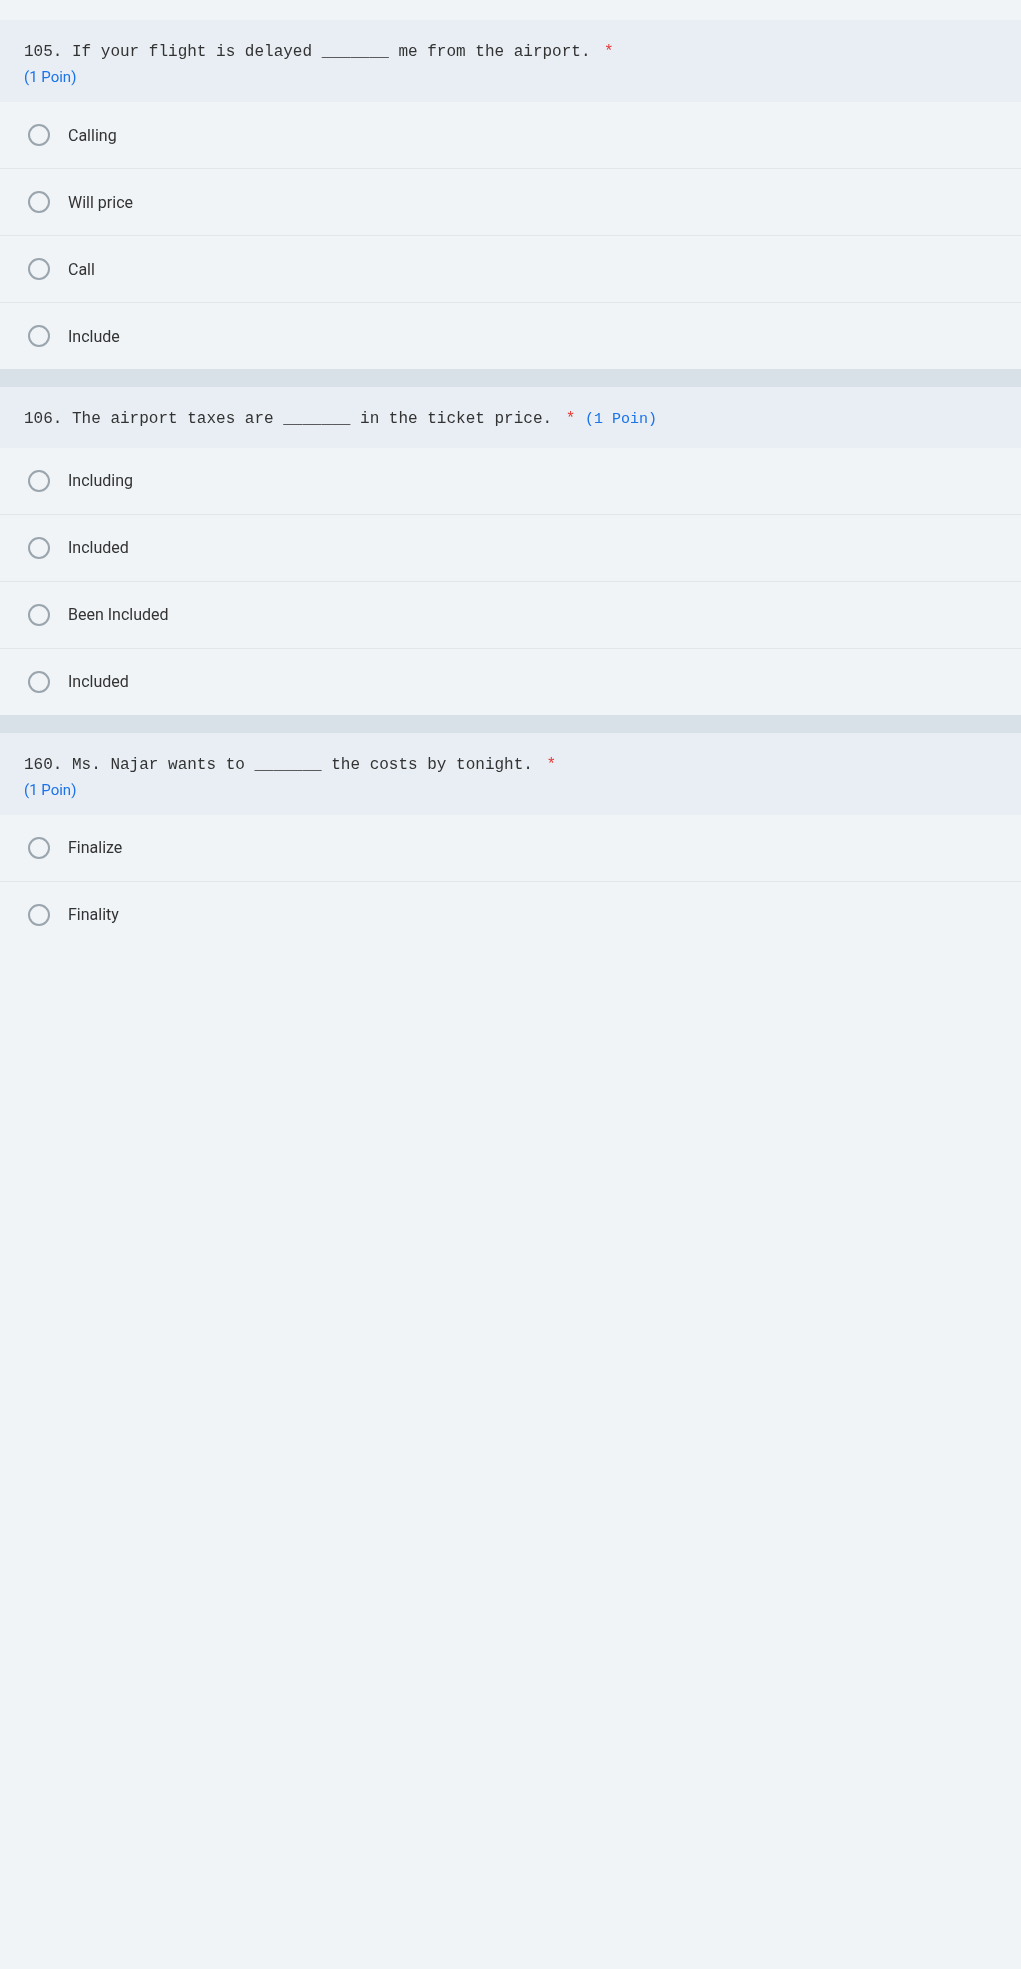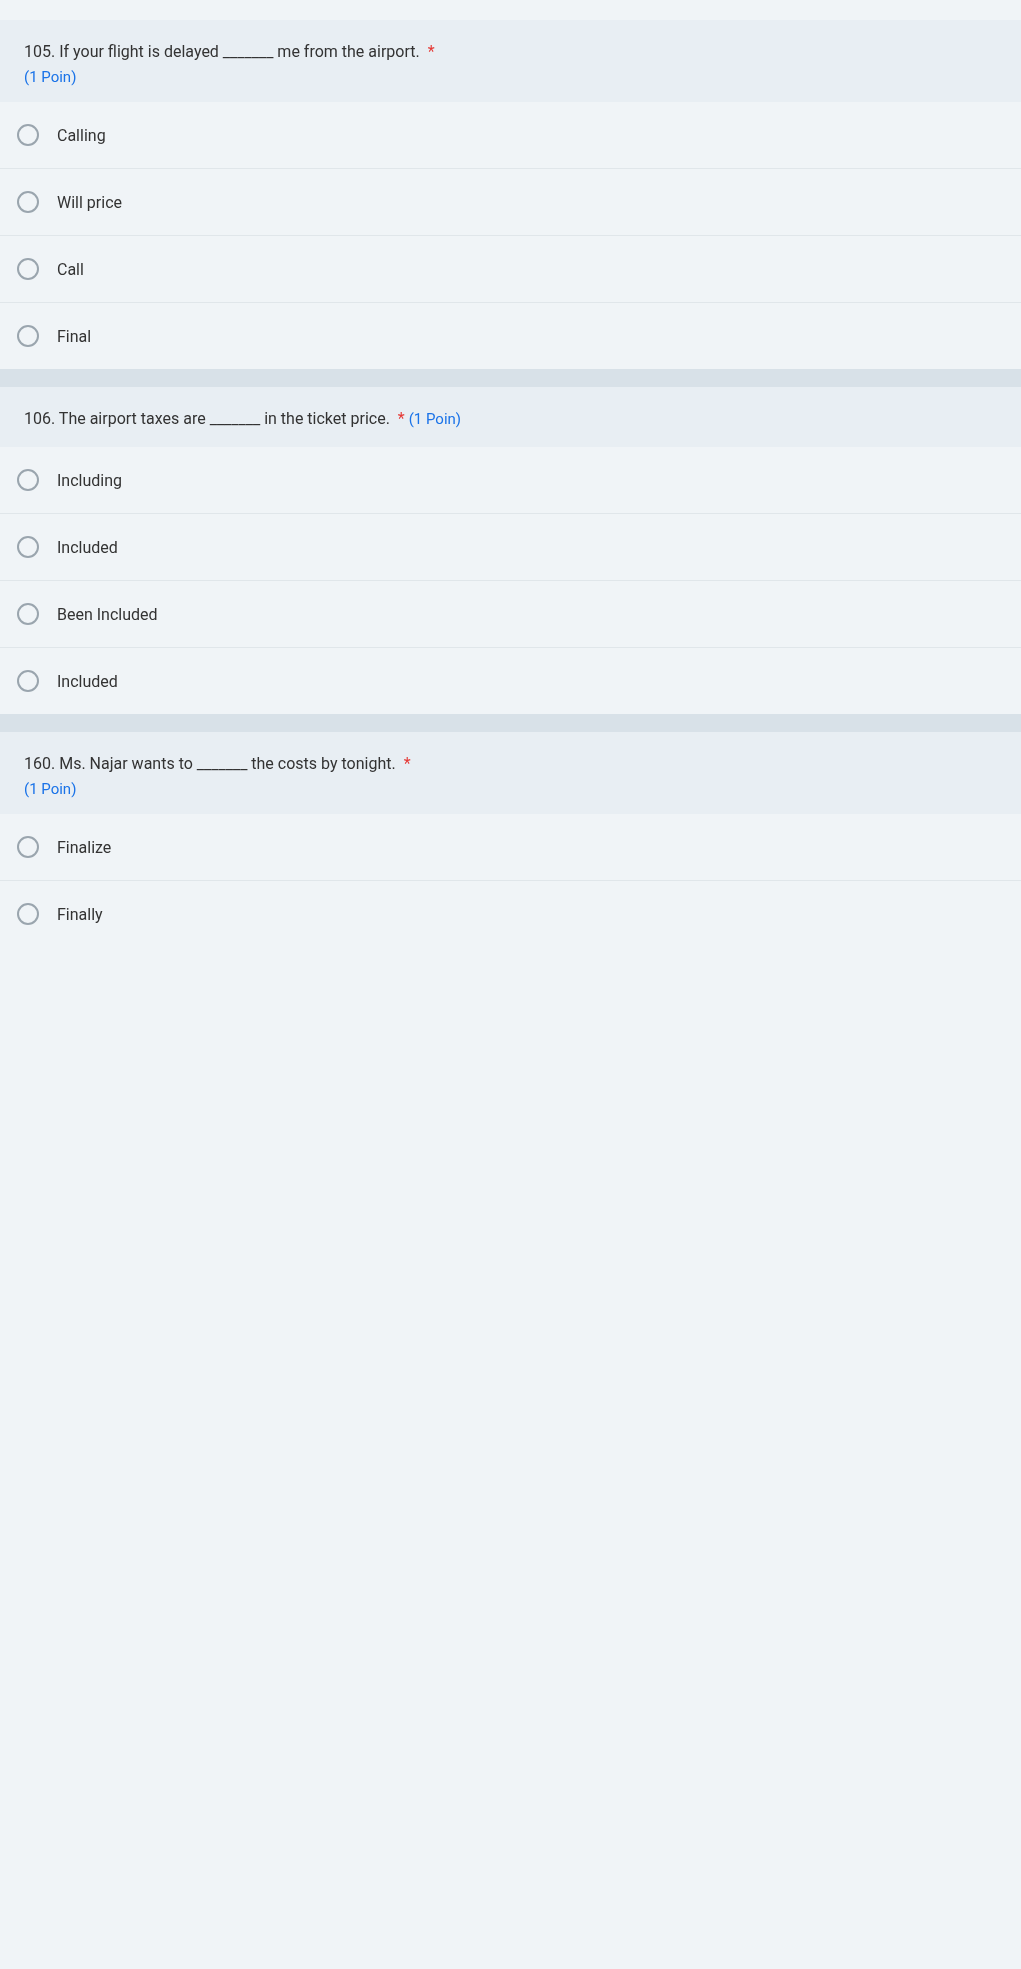--- a/index.html
+++ b/index.html
@@ -25,36 +25,37 @@
     .question-block {
       background-color: #e8eef3;
       padding: 20px 24px 16px 24px;
       margin-bottom: 0;
     }
 
     .question-text {
       font-size: 16px;
       color: #333;
       line-height: 1.5;
+      font-family: Liberation Mono, monospace;
     }
 
     .question-text .asterisk {
       color: #e53935;
       margin-left: 4px;
     }
 
     .options-group {
       background-color: #f0f4f7;
       padding: 0;
     }
 
     .option-item {
       display: flex;
       align-items: center;
-      padding: 22px 17px;
+      padding: 22px 28px;
       background-color: #f0f4f7;
       border-bottom: 1px solid #e0e6ea;
       cursor: pointer;
     }
 
     .option-item:last-child {
       border-bottom: none;
     }
 
     .radio-circle {
@@ -101,21 +102,21 @@
     <div class="option-item">
       <div class="radio-circle"></div>
       <span class="option-label">Will price</span>
     </div>
     <div class="option-item">
       <div class="radio-circle"></div>
       <span class="option-label">Call</span>
     </div>
     <div class="option-item">
       <div class="radio-circle"></div>
-      <span class="option-label">Final</span>
+      <span class="option-label">Include</span>
     </div>
   </div>
 
   <div class="section-gap"></div>
 
   <div class="question-block">
     <p class="question-text">
       <span>106. The airport taxes are _______ in the ticket price.</span>
       <span class="asterisk"> * </span>
       <span style="color:#1a73e8; font-size:15px;">(1 Poin)</span>
@@ -151,17 +152,17 @@
     <p style="color:#1a73e8; font-size:15px; margin-top:4px;">(1 Poin)</p>
   </div>
 
   <div class="options-group">
     <div class="option-item">
       <div class="radio-circle"></div>
       <span class="option-label">Finalize</span>
     </div>
     <div class="option-item">
       <div class="radio-circle"></div>
-      <span class="option-label">Finally</span>
+      <span class="option-label">Finality</span>
     </div>
   </div>
 
 </div>
 
 </body></html>

